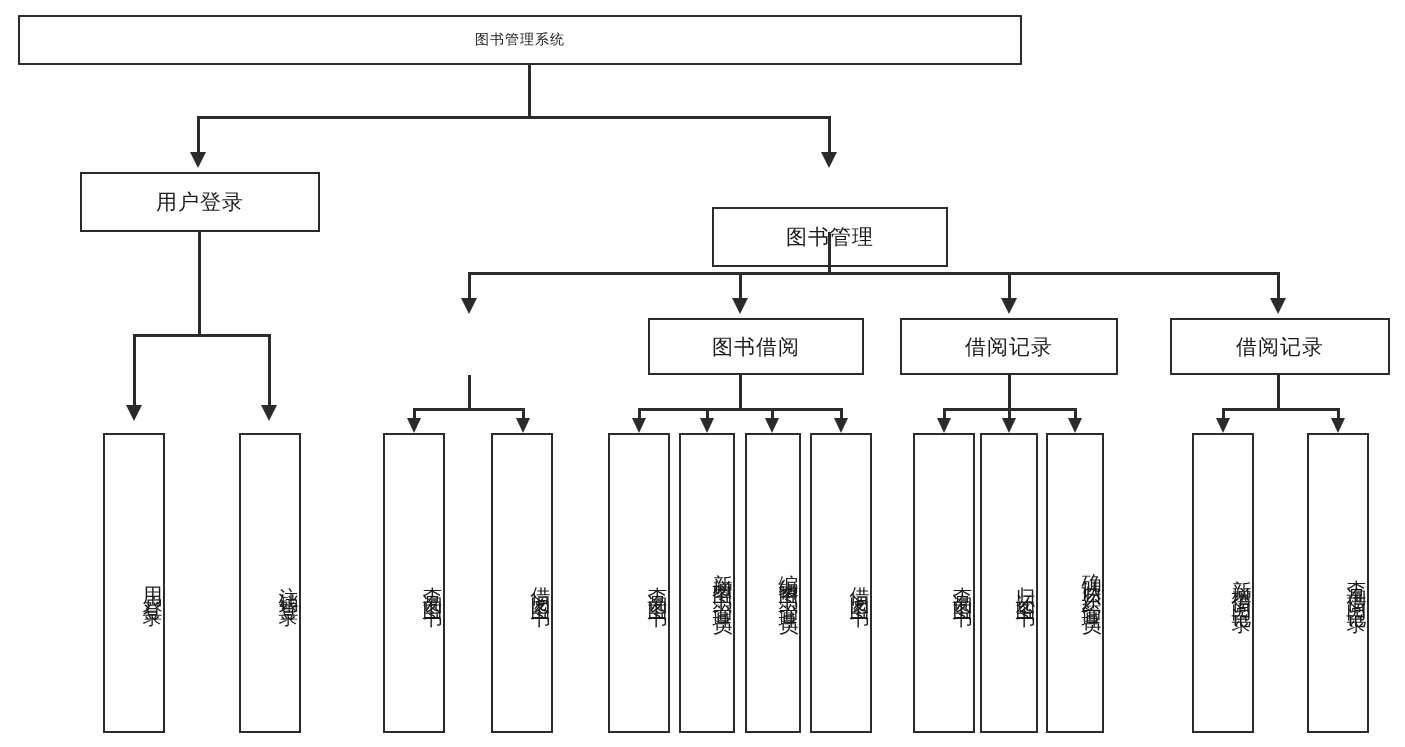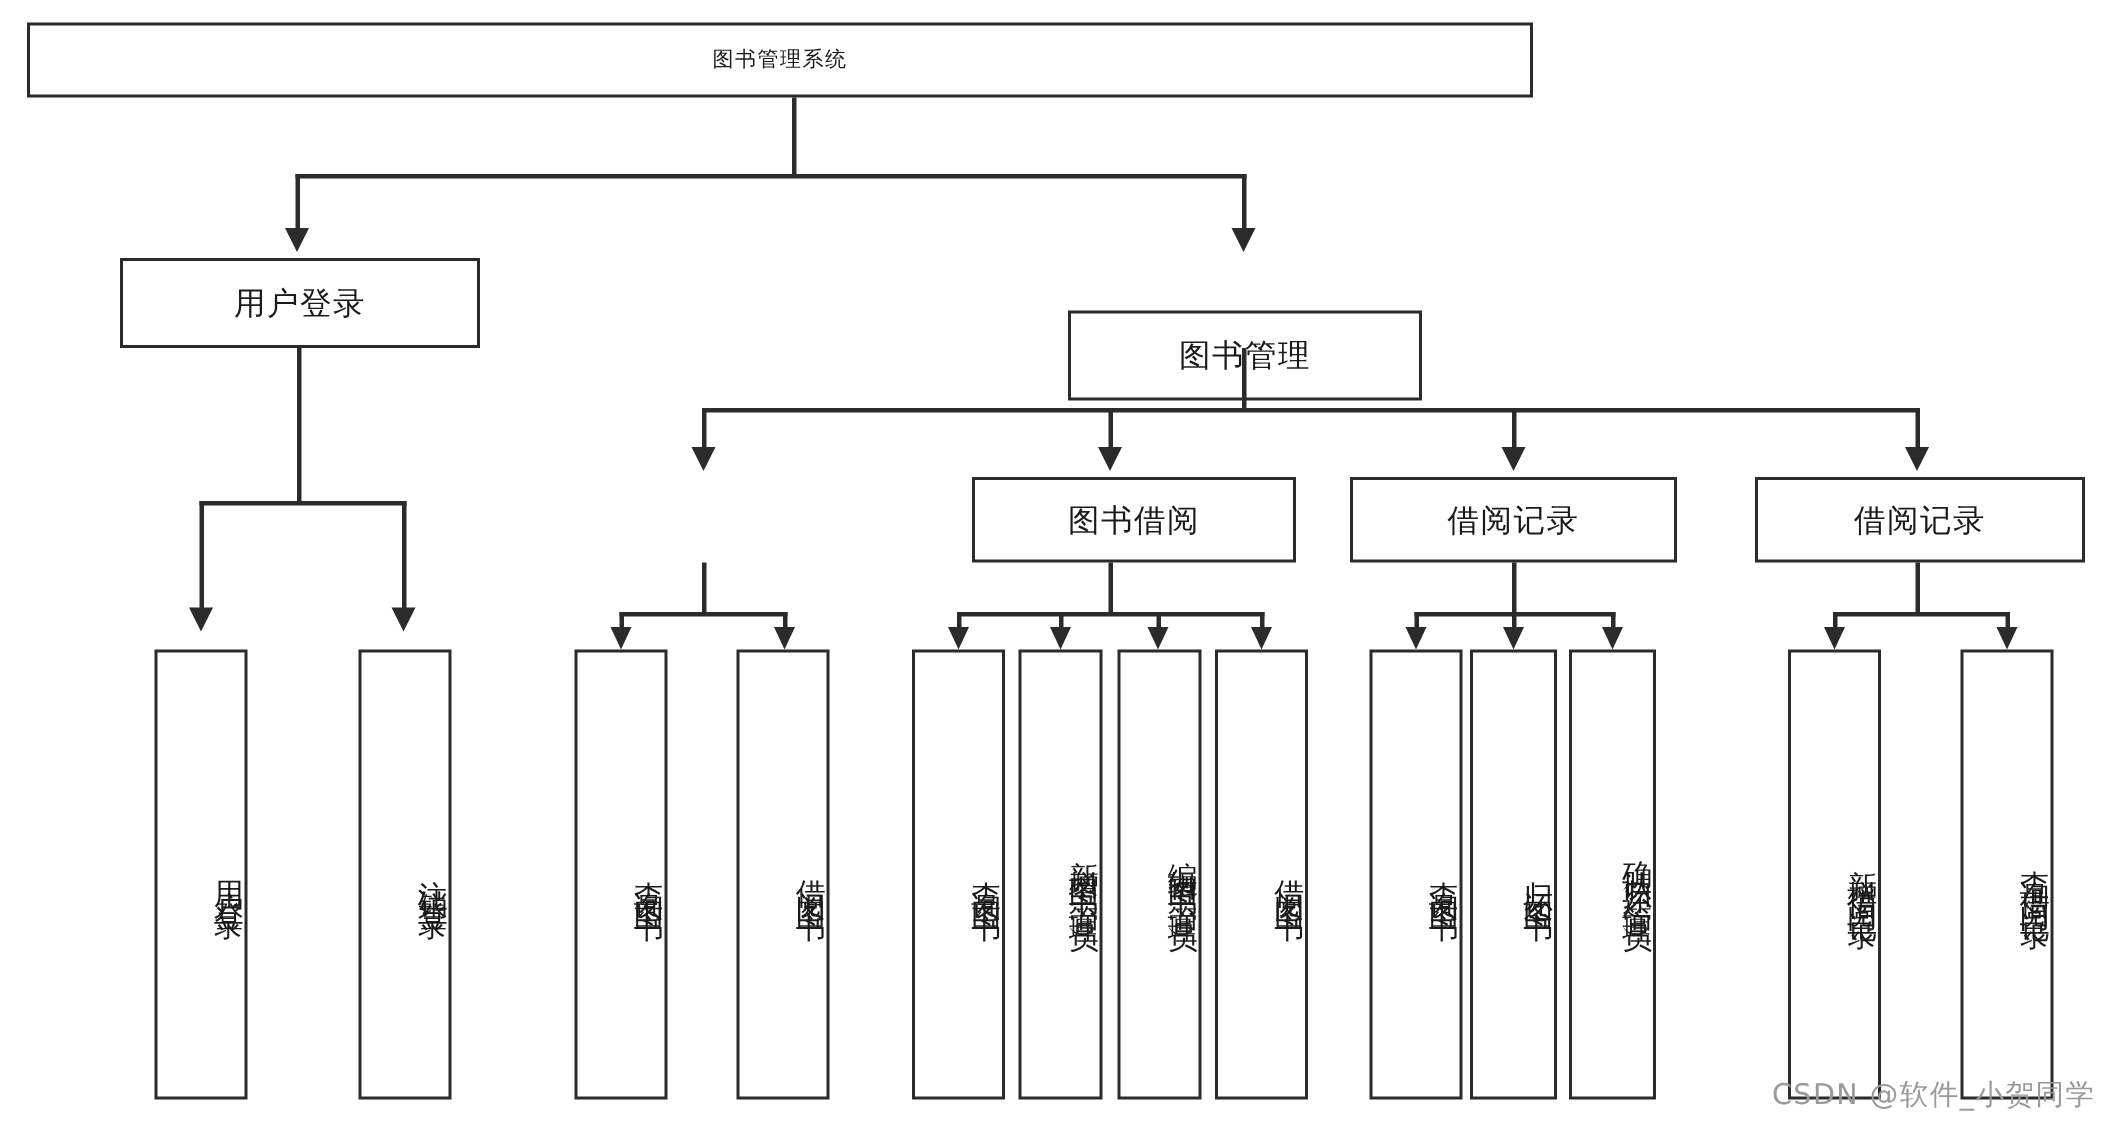--- a/index.html
+++ b/index.html
@@ -158,15 +158,14 @@
   <div class="node v tall" style="left:745px;top:433px;width:56px;height:300px;">编辑图书（管理员）</div>
   <div class="node v" style="left:810px;top:433px;width:62px;height:300px;">借阅图书</div>
 
   <div class="node v" style="left:913px;top:433px;width:62px;height:300px;">查询图书</div>
   <div class="node v" style="left:980px;top:433px;width:58px;height:300px;">归还图书</div>
   <div class="node v tall" style="left:1046px;top:433px;width:58px;height:300px;">确认归还（管理员）</div>
 
   <div class="node v" style="left:1192px;top:433px;width:62px;height:300px;">新增借阅记录</div>
   <div class="node v" style="left:1307px;top:433px;width:62px;height:300px;">查询借阅记录</div>
 
-  <div id="watermark">CSDN @软件_小贺同学</div>
 
 </div>
 
 </body></html>

